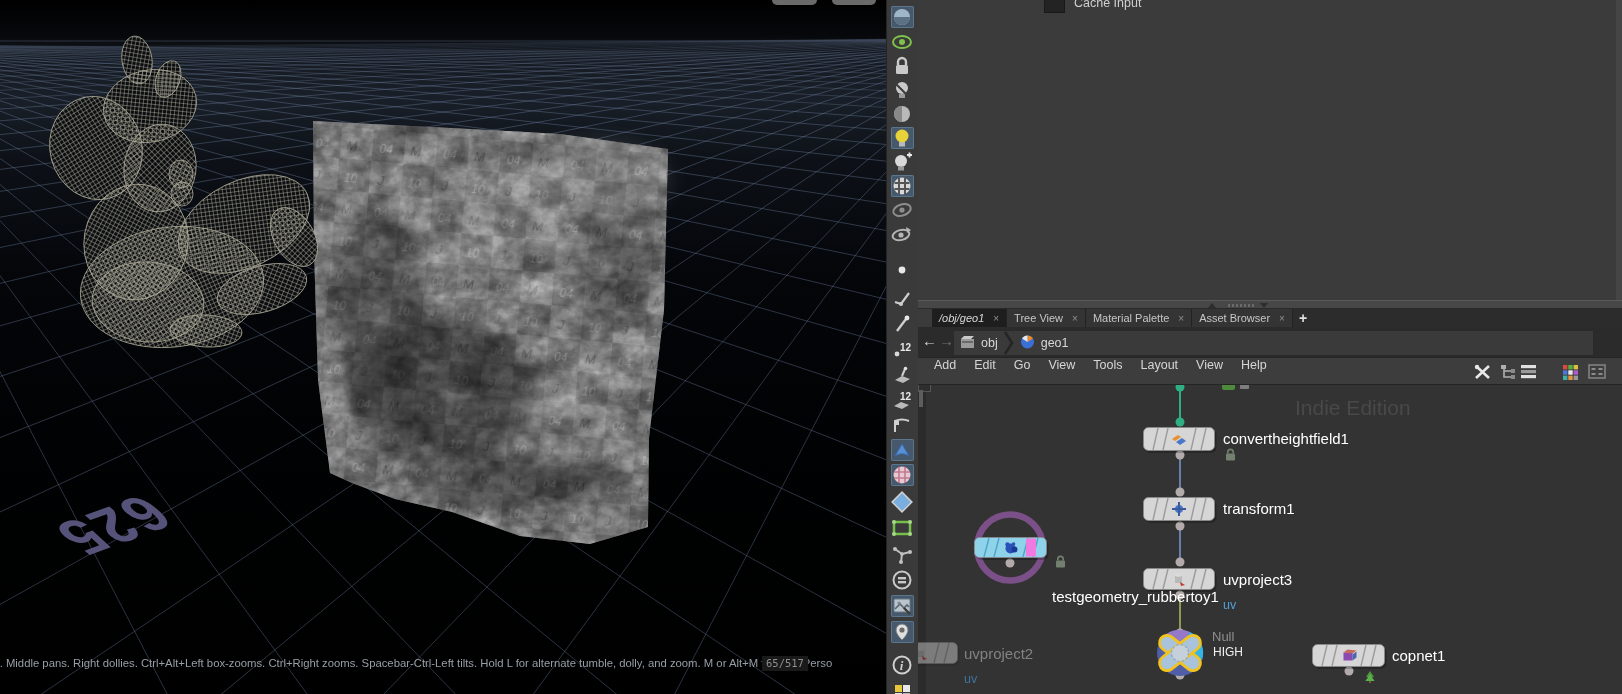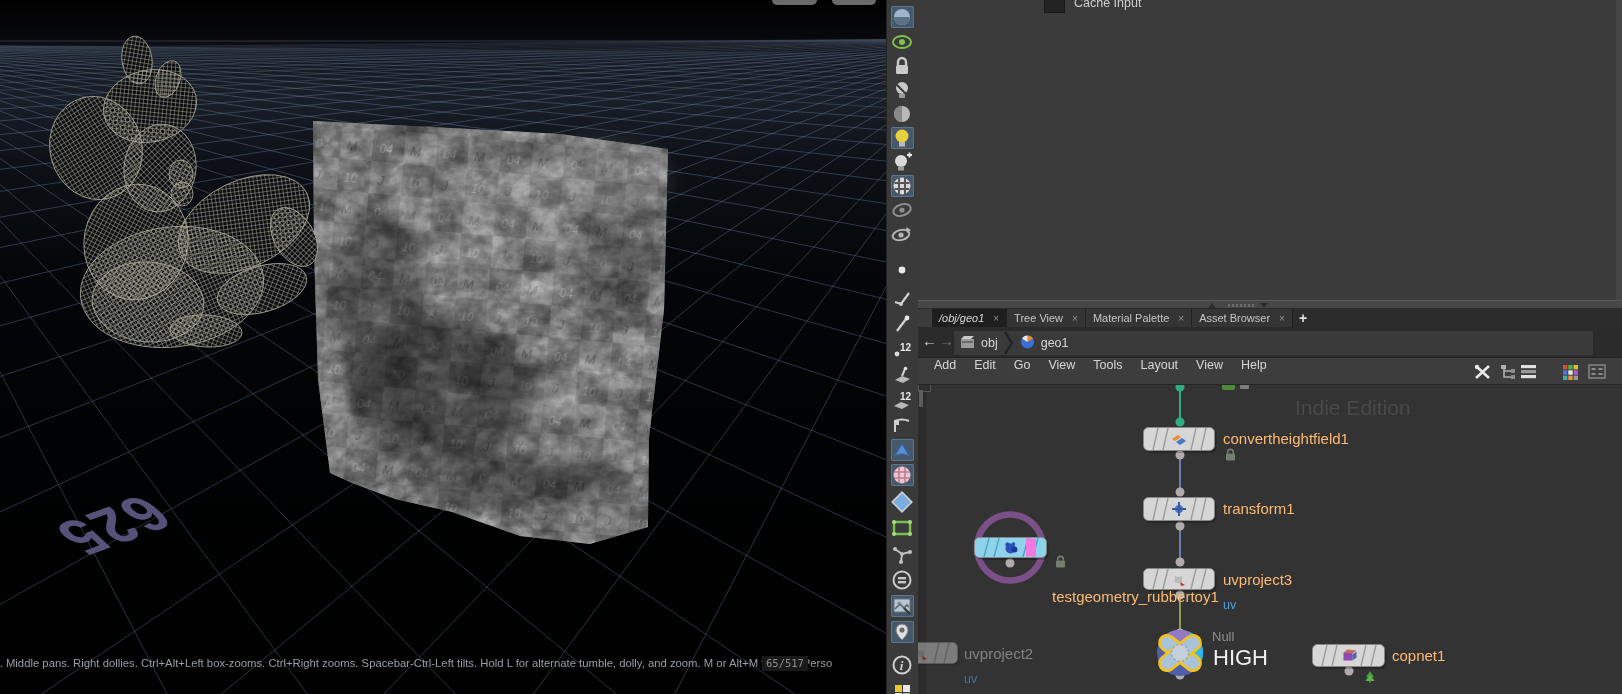--- a/index.html
+++ b/index.html
@@ -45,26 +45,26 @@
   
   #menubar{left:0;top:358px;width:704px;height:27px;background:#3d3d3d;border-bottom:1px solid #242424;box-sizing:border-box;display:flex;padding-left:7px;position:relative;}
   .menu-item{color:#d6d6d6;font-size:12.5px;padding:0 9px;}
   #menubar .spacer{flex:1;}
   .mbar-icon{margin:0 6px;}
   
   #network{left:0;top:385px;width:704px;height:309px;background:#333333;overflow:hidden;}
   #net-gutter{left:0;top:0;width:8px;height:309px;background:#2b2b2b;}
   #net-corner{left:0px;top:-6px;width:11px;height:11px;background:#2e2e2e;border:1px solid #555;}
   #watermark{left:377px;top:11px;color:#494949;font-size:21px;}
-  .nodelabel{position:absolute;color:#fdba74;font-size:15px;white-space:nowrap;}
+  .nodelabel{position:absolute;color:#ffffff;font-size:15px;white-space:nowrap;}
   .nodelabel.dim{color:#828282;}
   .uvtag{position:absolute;color:#509fd5;font-size:12.5px;}
   .uvtag.dim{color:#41749c;}
   .nulltag{position:absolute;color:#8f8f8f;font-size:13px;}
-  .hightag{position:absolute;color:#f0f0f0;font-size:22px;}
+  .hightag{position:absolute;color:#f0f0f0;font-size:12px;}
 </style>
 </head>
 <body>
 
 <div id="stage">
 
   <div id="viewport" class="abs">
     <svg id="vpsvg" width="886" height="694">
       <defs>
         <pattern id="wireA" width="4" height="4" patternUnits="userSpaceOnUse" patternTransform="rotate(18)">

